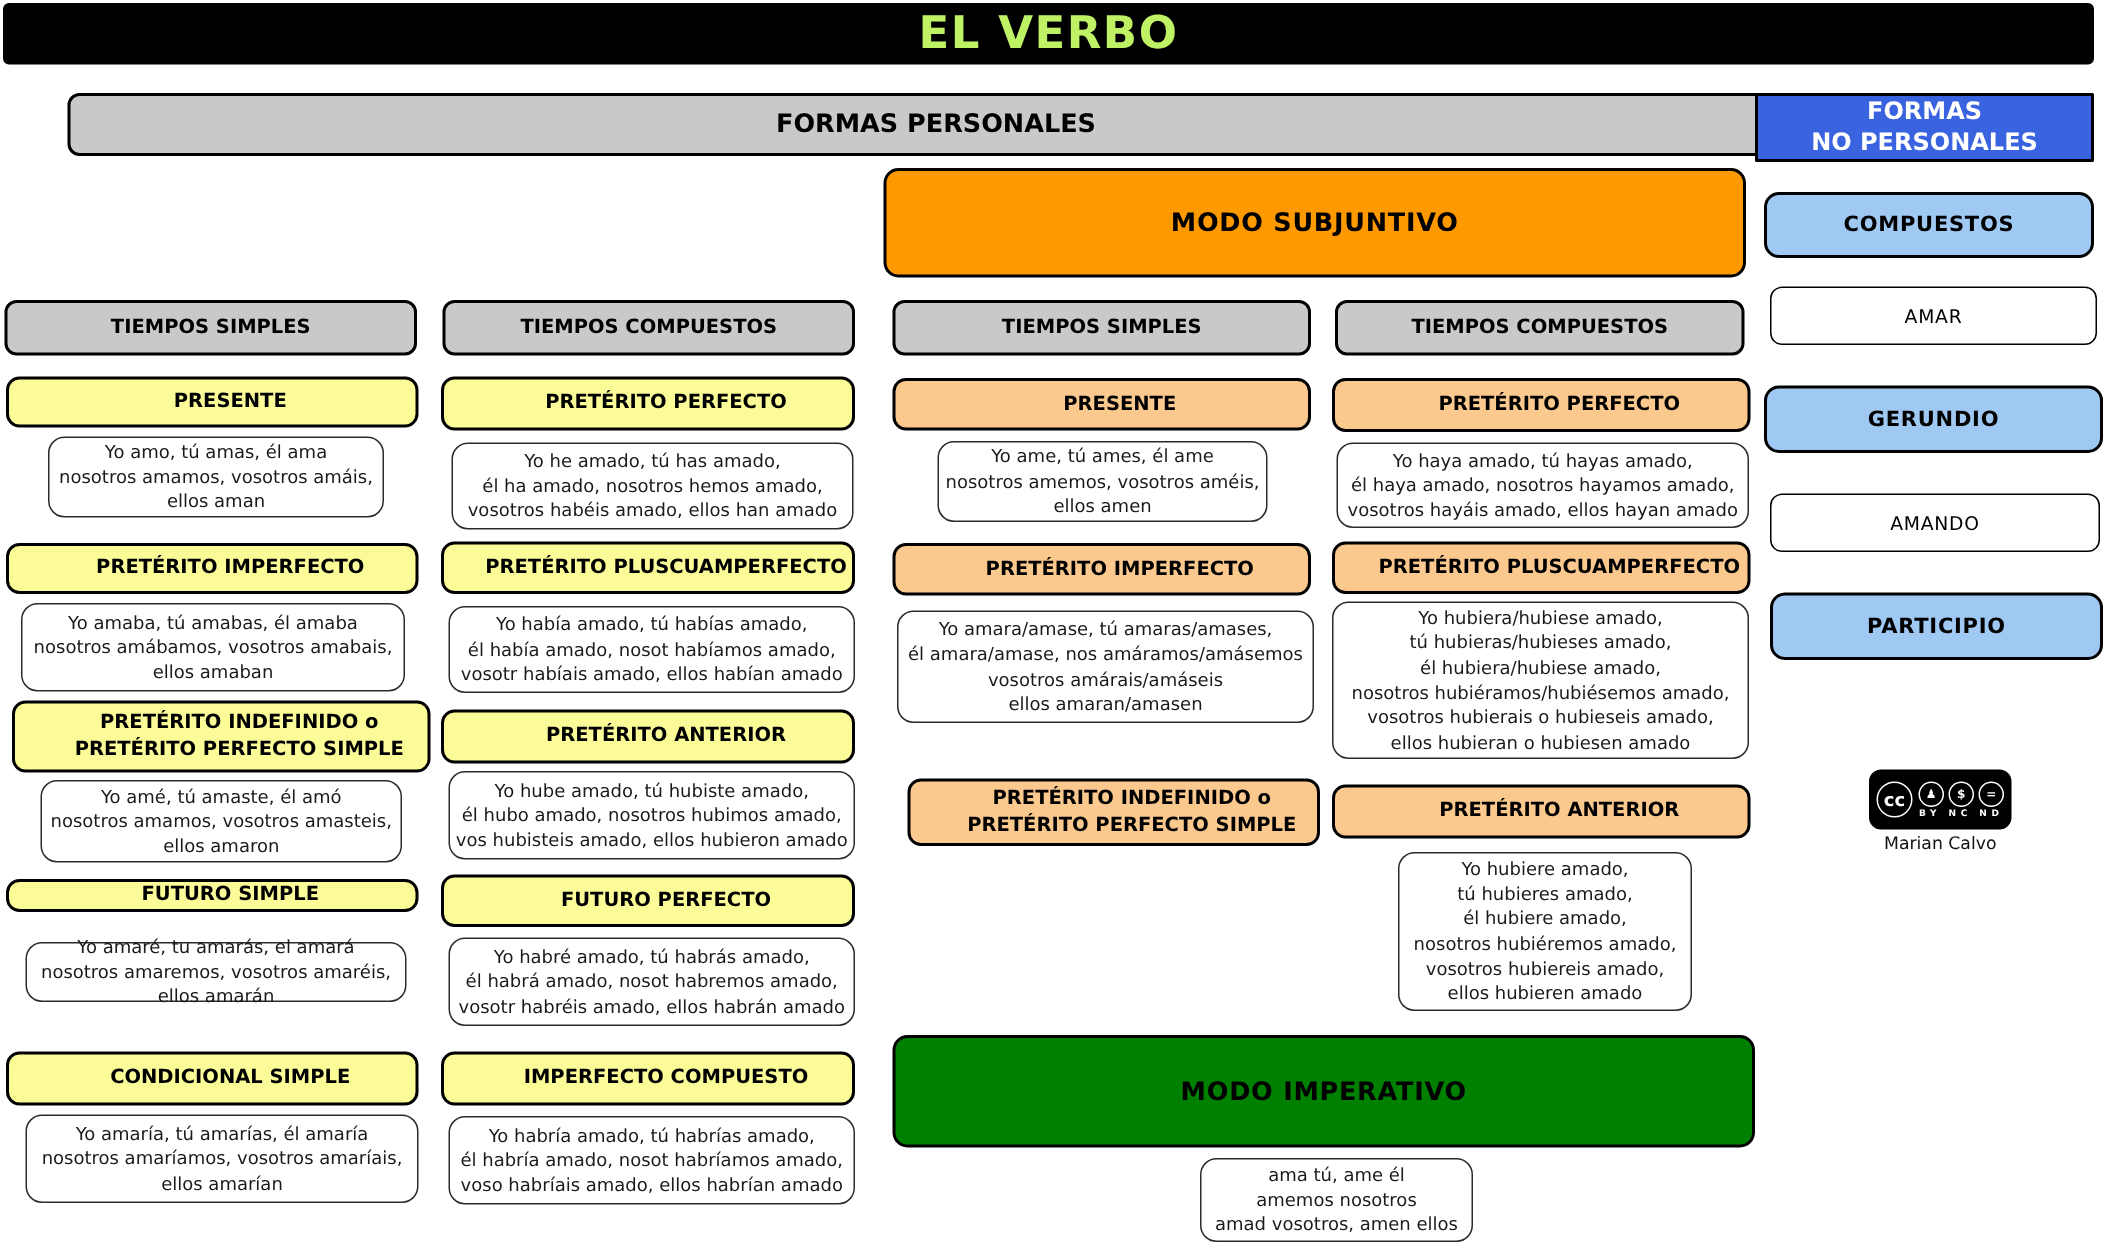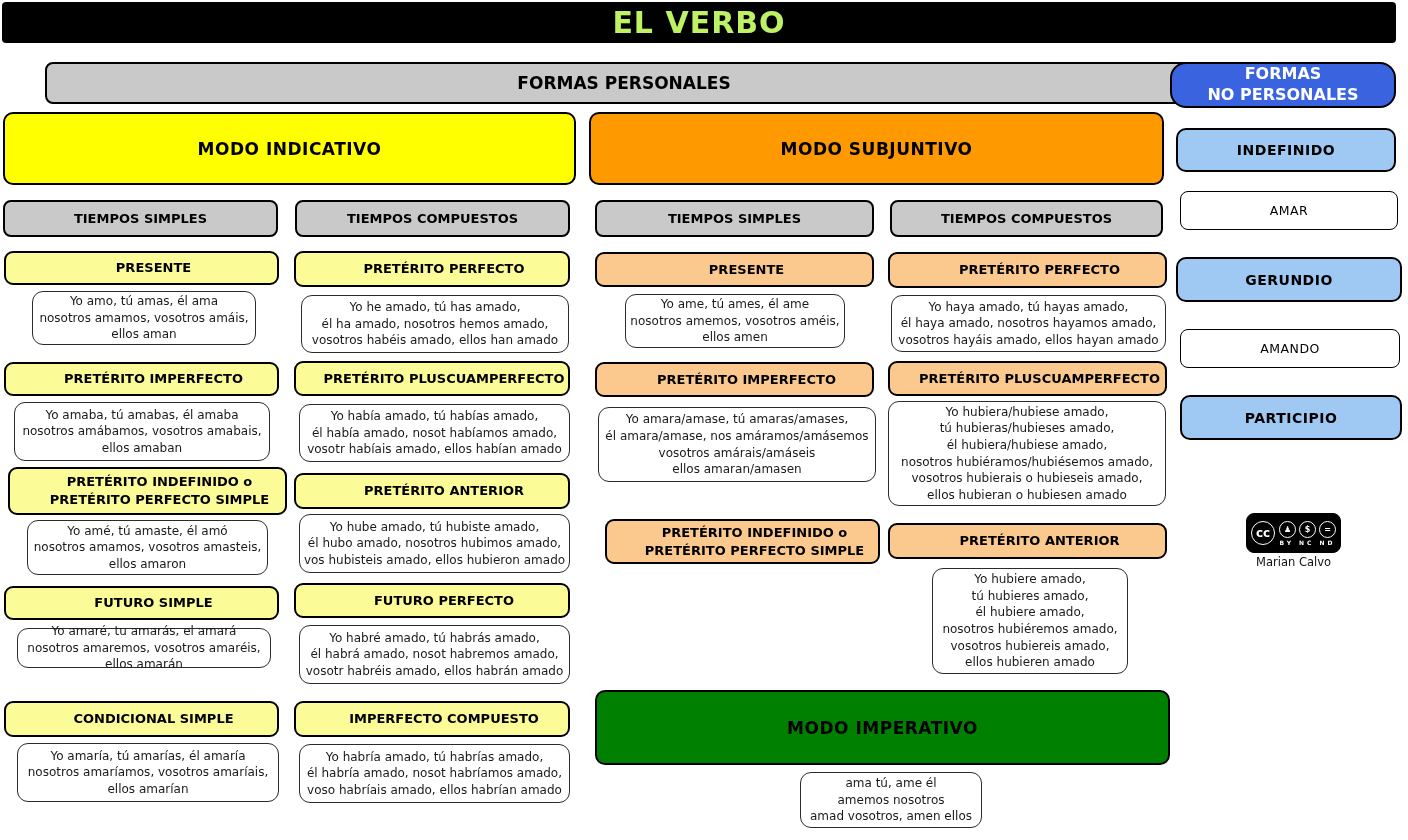--- a/index.html
+++ b/index.html
@@ -8,21 +8,21 @@
   .abs{position:absolute;box-sizing:border-box;display:flex;align-items:center;justify-content:center;
        text-align:center;white-space:pre-line;}
   .title{background:#000;color:#bef264;font-weight:bold;font-size:30px;border-radius:4px;letter-spacing:1px;}
   .bar{background:#C9C9C9;border:2px solid #000;border-radius:8px;font-weight:bold;}
   .fp{font-size:17px;margin-left:42px;}
   .tbar{font-size:13px;}
   .mode{border:2px solid #000;border-radius:10px;font-weight:bold;font-size:17px;letter-spacing:.5px;}
   .yellow{background:#FFFF00;}
   .orange{background:#FF9900;}
   .green{background:#008000;}
-  .blue{background:#3A63E0;color:#fff;border:2px solid #000;border-radius:16px;font-weight:bold;
+  .blue{background:#3A63E0;color:#fff;border:2px solid #000;border-radius:1px;font-weight:bold;
         font-size:16px;line-height:1.3;}
   .lblue{background:#9FC8F2;border:2px solid #000;border-radius:10px;font-weight:bold;font-size:14px;letter-spacing:.5px;}
   .tense{border:2px solid #000;border-radius:9px;font-weight:bold;font-size:13px;line-height:1.35;padding-left:24px;}
   .ty{background:#FBFB98;}
   .to{background:#FBC98E;}
   .conj{background:#fff;border:1.5px solid #2b2b2b;border-radius:11px;font-size:12px;line-height:1.38;color:#1a1a1a;}
   .formbox{background:#fff;border:1.5px solid #000;border-radius:8px;font-size:12.5px;letter-spacing:.5px;}
   .cc{background:#000;border-radius:8px;gap:4px;border:1px solid #000;}
   .ccring{display:inline-flex;align-items:center;justify-content:center;width:15px;height:15px;
           border:1.6px solid #fff;border-radius:50%;color:#fff;font-size:8px;font-weight:bold;}
@@ -35,42 +35,41 @@
 </head>
 <body>
 
 <div class="canvas">
 
   <div class="abs title" style="left:2px;top:2px;width:1394px;height:41px">EL VERBO</div>
   <div class="abs bar fp" style="left:3px;top:62px;width:1158px;height:42px">FORMAS PERSONALES</div>
   <div class="abs blue" style="left:1170px;top:62px;width:226px;height:46px">FORMAS
 NO PERSONALES</div>
 
-  <div class="abs mode yellow" style="left:3px;top:112px;width:573px;height:73px">MODO INDICATIVO</div>
   <div class="abs mode orange" style="left:589px;top:112px;width:575px;height:73px">MODO SUBJUNTIVO</div>
 
   <div class="abs bar tbar" style="left:3px;top:200px;width:275px;height:37px">TIEMPOS SIMPLES</div>
   <div class="abs bar tbar" style="left:295px;top:200px;width:275px;height:37px">TIEMPOS COMPUESTOS</div>
   <div class="abs bar tbar" style="left:595px;top:200px;width:279px;height:37px">TIEMPOS SIMPLES</div>
   <div class="abs bar tbar" style="left:890px;top:200px;width:273px;height:37px">TIEMPOS COMPUESTOS</div>
 
   <div class="abs tense ty" style="left:4px;top:251px;width:275px;height:34px">PRESENTE</div>
   <div class="abs conj" style="left:32px;top:291px;width:224px;height:54px">Yo amo, tú amas, él ama
 nosotros amamos, vosotros amáis,
 ellos aman</div>
   <div class="abs tense ty" style="left:4px;top:362px;width:275px;height:34px">PRETÉRITO IMPERFECTO</div>
   <div class="abs conj" style="left:14px;top:402px;width:256px;height:59px">Yo amaba, tú amabas, él amaba
 nosotros amábamos, vosotros amabais,
 ellos amaban</div>
   <div class="abs tense ty" style="left:8px;top:467px;width:279px;height:48px">PRETÉRITO INDEFINIDO o
 PRETÉRITO PERFECTO SIMPLE</div>
   <div class="abs conj" style="left:27px;top:520px;width:241px;height:55px">Yo amé, tú amaste, él amó
 nosotros amamos, vosotros amasteis,
 ellos amaron</div>
-  <div class="abs tense ty" style="left:4px;top:586px;width:275px;height:34px">FUTURO SIMPLE</div>
+  <div class="abs tense ty" style="left:4px;top:586px;width:275px;height:22px">FUTURO SIMPLE</div>
   <div class="abs conj" style="left:17px;top:628px;width:254px;height:40px">Yo amaré, tu amarás, el amará
 nosotros amaremos, vosotros amaréis,
 ellos amarán</div>
   <div class="abs tense ty" style="left:4px;top:701px;width:275px;height:36px">CONDICIONAL SIMPLE</div>
   <div class="abs conj" style="left:17px;top:743px;width:262px;height:59px">Yo amaría, tú amarías, él amaría
 nosotros amaríamos, vosotros amaríais,
 ellos amarían</div>
 
   <div class="abs tense ty" style="left:294px;top:251px;width:276px;height:36px">PRETÉRITO PERFECTO</div>
   <div class="abs conj" style="left:301px;top:295px;width:268px;height:58px">Yo he amado, tú has amado,
@@ -122,21 +121,21 @@
 él hubiere amado,
 nosotros hubiéremos amado,
 vosotros hubiereis amado,
 ellos hubieren amado</div>
 
   <div class="abs mode green" style="left:595px;top:690px;width:575px;height:75px">MODO IMPERATIVO</div>
   <div class="abs conj" style="left:800px;top:772px;width:182px;height:56px">ama tú, ame él
 amemos nosotros
 amad vosotros, amen ellos</div>
 
-  <div class="abs lblue" style="left:1176px;top:128px;width:220px;height:44px">INDEFINIDO</div>
+  <div class="abs lblue" style="left:1176px;top:128px;width:220px;height:44px">COMPUESTOS</div>
   <div class="abs formbox" style="left:1180px;top:191px;width:218px;height:39px">AMAR</div>
   <div class="abs lblue" style="left:1176px;top:257px;width:226px;height:45px">GERUNDIO</div>
   <div class="abs formbox" style="left:1180px;top:329px;width:220px;height:39px">AMANDO</div>
   <div class="abs lblue" style="left:1180px;top:395px;width:222px;height:45px">PARTICIPIO</div>
 
   <div class="abs cc" style="left:1246px;top:513px;width:95px;height:40px">
     <span class="ccring ccbig">cc</span>
     <span class="ccgroup">
       <span class="ccrow">
         <span class="ccring">♟</span>

